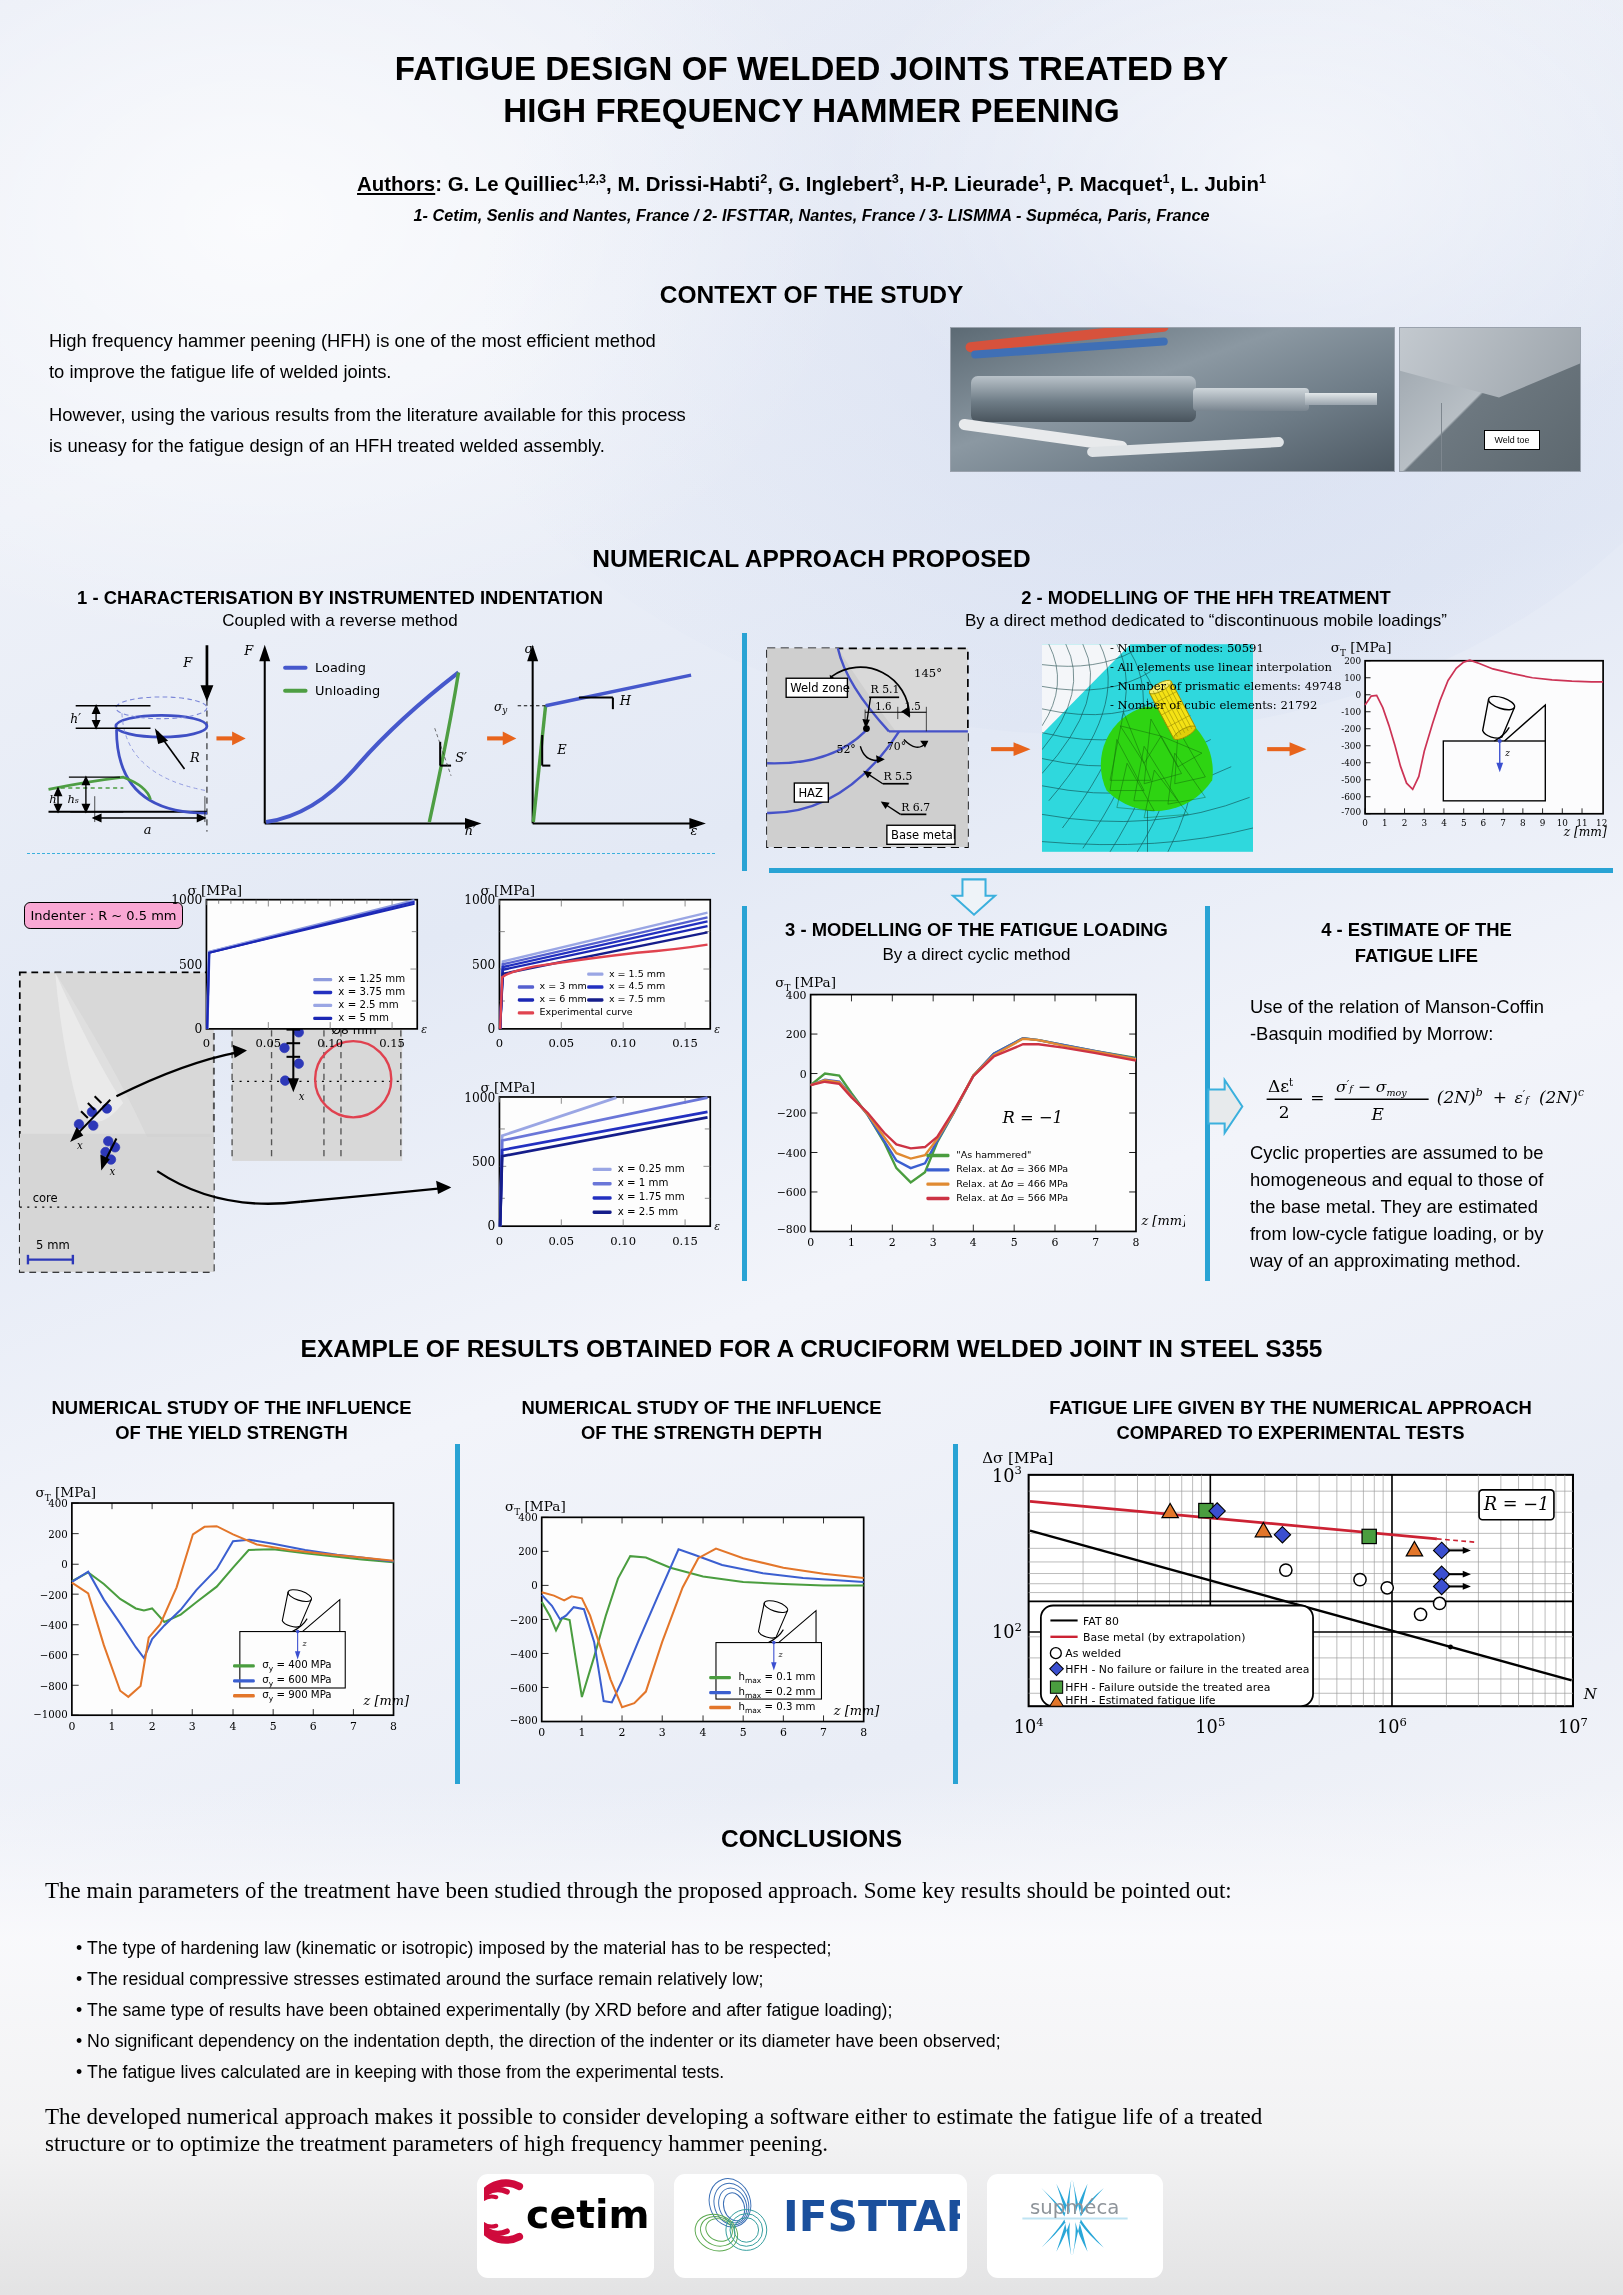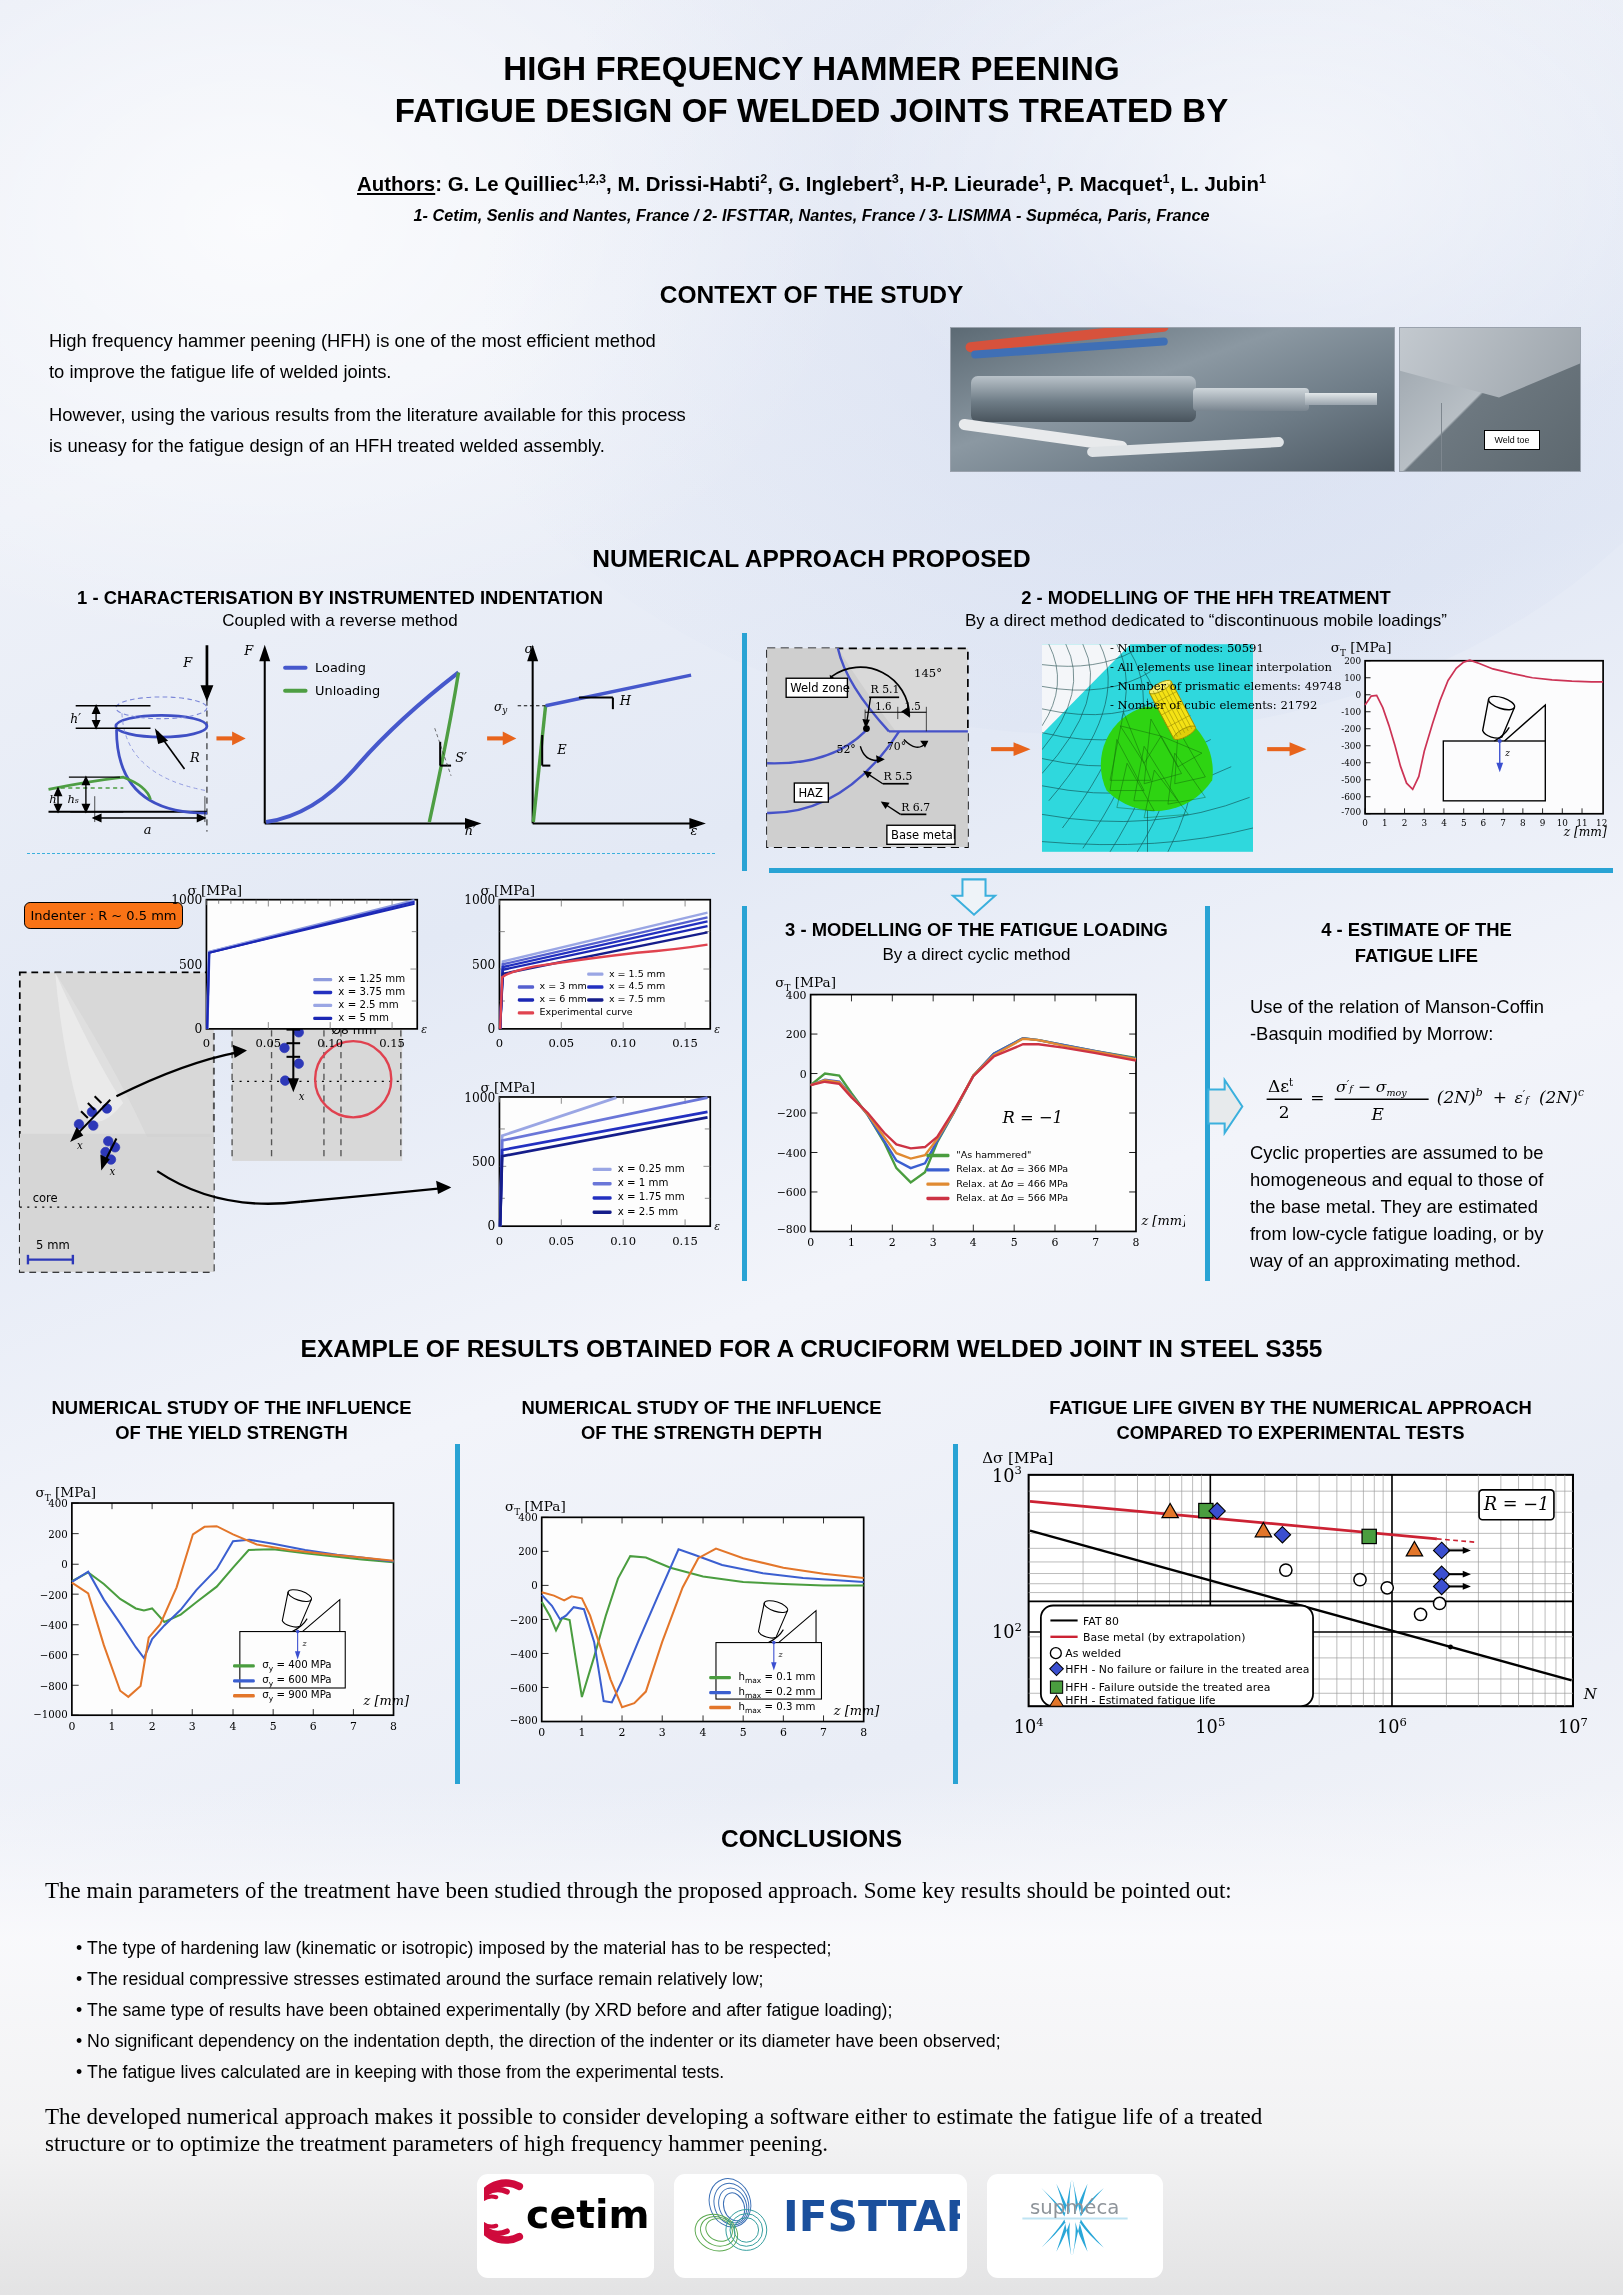--- a/index.html
+++ b/index.html
@@ -32,33 +32,33 @@
   .divider{position:absolute;background:#29a3d4;}
   .vbar{width:4.8px;}
   .hbar{height:4.8px;}
   .axlabel{position:absolute;font-size:13.6px;color:#000;font-family:"DejaVu Serif",serif;}
 
   .concl{font-size:23px;color:#000;line-height:27px;font-family:Liberation Serif, serif;}
   .bullets{font-size:17.7px;color:#000;line-height:31px;}
 
   .logobox{position:absolute;background:#fff;border-radius:11px;display:flex;align-items:flex-start;justify-content:center;}
   .box-outline{position:absolute;border:1.4px solid #000;background:#fff;font-size:13.6px;display:flex;align-items:center;justify-content:center;font-family:Liberation Sans, sans-serif;}
-  .roundbox{position:absolute;border:1.4px solid #000;background:#f97316;border-radius:6.1px;font-size:13px;display:flex;align-items:center;justify-content:center;font-family:"DejaVu Sans",sans-serif;}
+  .roundbox{position:absolute;border:1.4px solid #000;background:#f9a8d4;border-radius:6.1px;font-size:13px;display:flex;align-items:center;justify-content:center;font-family:"DejaVu Sans",sans-serif;}
 </style>
 </head>
 <body>
 
 <div class="bgswirl s1"></div>
 <div class="bgswirl s2"></div>
 <div class="bgswirl s3"></div>
 <div class="botfade"></div>
 
 <div class="abs title t1">
+  <div>FATIGUE DESIGN OF WELDED JOINTS TREATED BY</div>
   <div>HIGH FREQUENCY HAMMER PEENING</div>
-  <div>FATIGUE DESIGN OF WELDED JOINTS TREATED BY</div>
 </div>
 
 <div class="abs authors"><u>Authors</u><span>: G. Le Quilliec</span><sup>1,2,3</sup><span>, M. Drissi-Habti</span><sup>2</sup><span>, G. Inglebert</span><sup>3</sup><span>, H-P. Lieurade</span><sup>1</sup><span>, P. Macquet</span><sup>1</sup><span>, L. Jubin</span><sup>1</sup></div>
 
 <div class="abs affil">1-  Cetim, Senlis and Nantes, France  /  2-  IFSTTAR, Nantes, France  /  3- LISMMA - Supméca, Paris, France</div>
 
 <div class="abs sechead" style="top:281px;">CONTEXT OF THE STUDY</div>
 
 <div class="abs ctxtext" style="left:49px;top:325px;width:899px;">
   <div>High frequency hammer peening (HFH) is one of the most efficient method</div>

